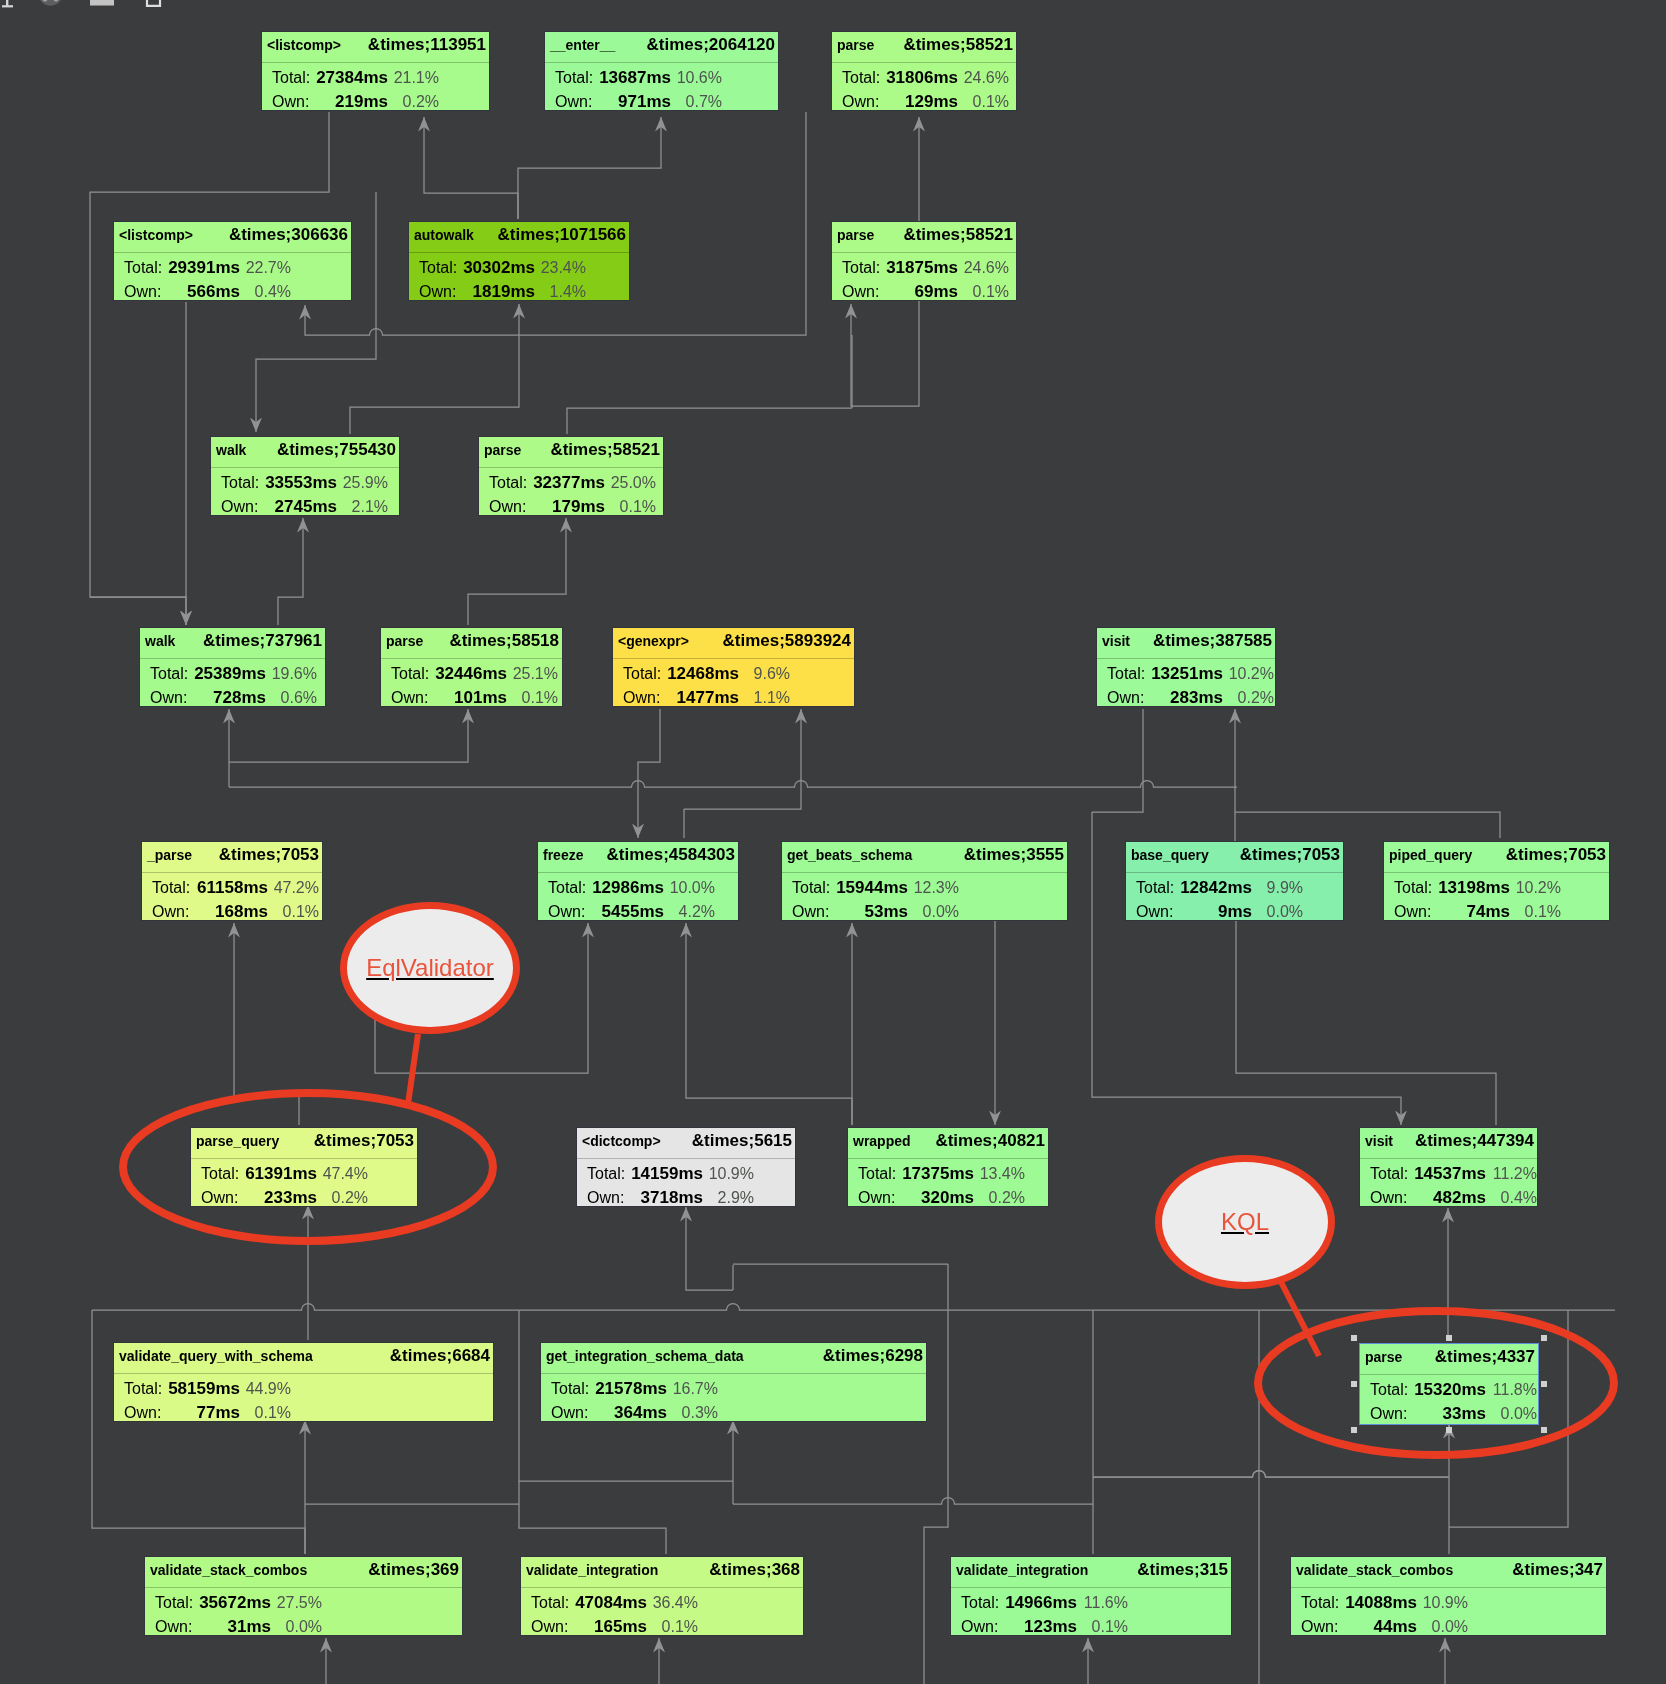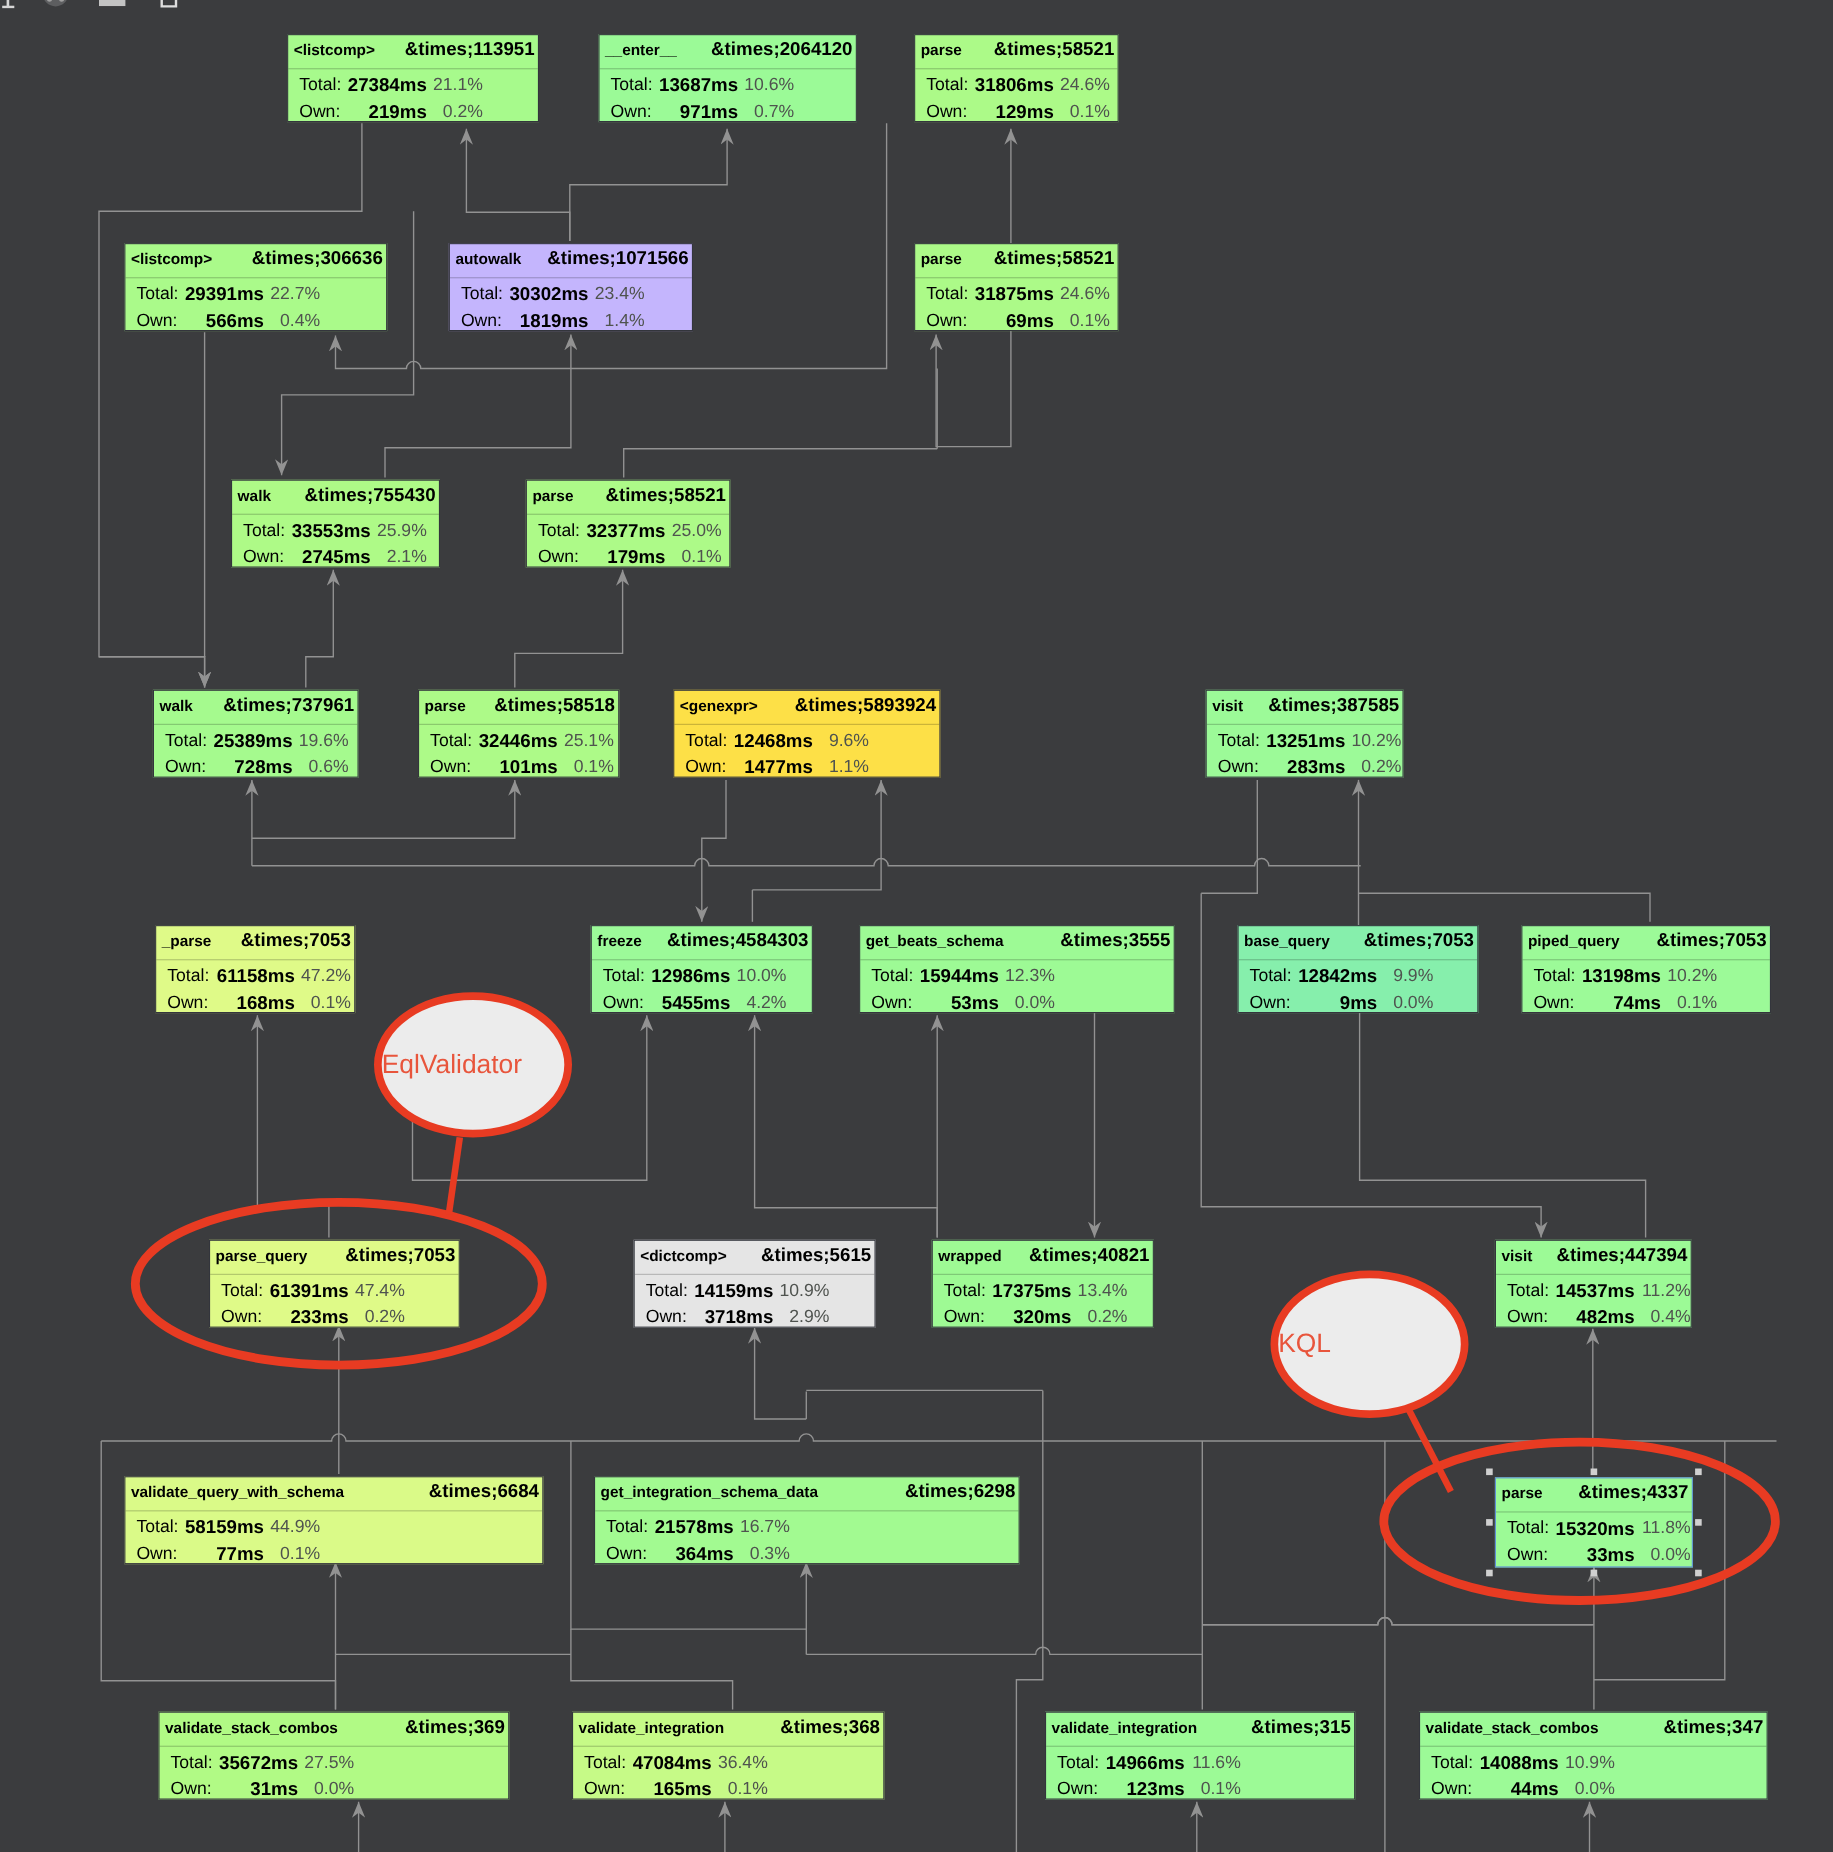--- a/index.html
+++ b/index.html
@@ -13,21 +13,21 @@
   .node .title .cnt{font-weight:bold;font-size:17px;color:#000;margin-left:7px;line-height:25px;}
   .node .sep{position:absolute;left:0;right:0;top:30px;height:1px;background:rgba(0,0,0,0.22);}
   .node .row{position:absolute;left:0;right:0;height:20px;font-size:16px;color:#000;white-space:nowrap;}
   .node .r0{top:37px;} .node .r1{top:61px;}
   .node .lbl{position:absolute;left:10px;top:0;}
   .node .val{position:absolute;left:0;width:126px;text-align:right;font-weight:bold;font-size:17px;top:-1px;}
   .node .pct{position:absolute;left:0;width:177px;text-align:right;top:0;color:#4f534f;}
   .node.sel{border:1px solid #5f8fd6;}
   .handle{position:absolute;width:6px;height:6px;background:#d0d0d0;}
   .callout{position:absolute;border-radius:50%;background:#ececec;border:7px solid #e83b22;
-      display:flex;align-items:center;box-sizing:border-box;}
+      display:flex;align-items:center;justify-content:center;box-sizing:border-box;text-decoration:underline;}
   .callout span{color:#e8553c;font-size:24px;}
   .toolbar{position:absolute;left:0;top:0;width:1666px;height:16px;}
 </style>
 </head>
 <body>
 
 <div id="stage">
 
   <div class="toolbar">
     <svg width="1666" height="16" viewBox="0 0 1666 16">
@@ -171,21 +171,21 @@
           <span class="lbl">Total:</span>
           <span class="val">29391ms</span>
           <span class="pct">22.7%</span>
         </div>
         <div class="row r1">
           <span class="lbl">Own:</span>
           <span class="val">566ms</span>
           <span class="pct">0.4%</span>
         </div>
       </div>
-      <div class="node" style="left: 408px; top: 221px; width: 222px; height: 80px; background: #c4b5fd;">
+      <div class="node" style="left: 408px; top: 221px; width: 222px; height: 80px; background: #84cc16;">
         <div class="title">
           <span class="nm">autowalk</span>
           <span class="cnt">&amp;times;1071566</span>
         </div>
         <div class="sep"></div>
         <div class="row r0">
           <span class="lbl">Total:</span>
           <span class="val">30302ms</span>
           <span class="pct">23.4%</span>
         </div>

